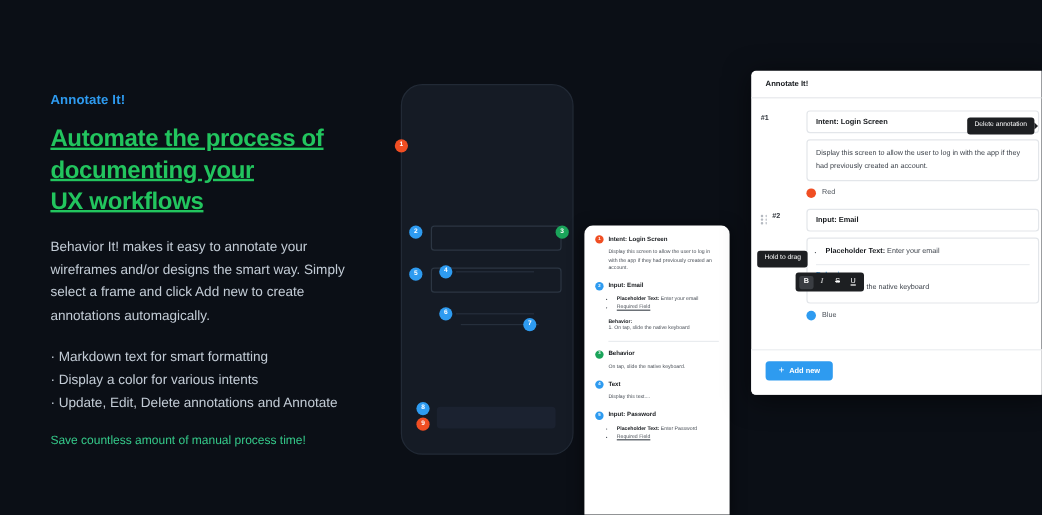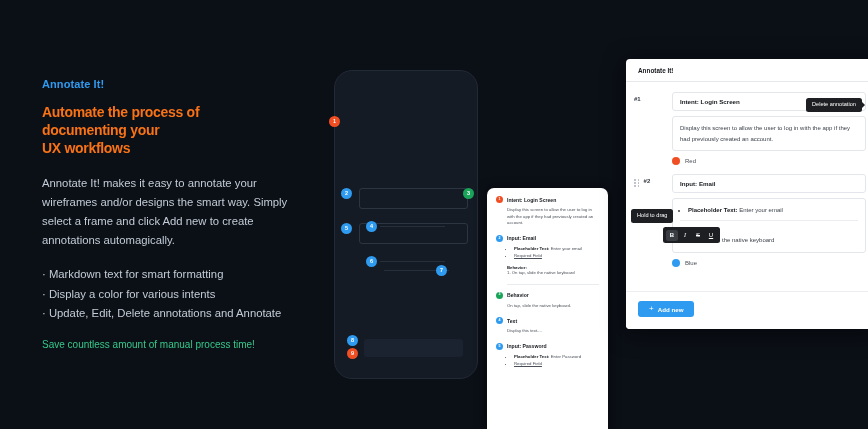--- a/index.html
+++ b/index.html
@@ -7,21 +7,21 @@
     width: 868px; height: 429px;
     background: #0b0f16;
     font-family: "Liberation Sans", sans-serif;
     overflow: hidden;
   }
   .stage { position: relative; width: 868px; height: 429px; background:#0b0f16; }
 
   
   .copy { position:absolute; left:42px; top:78px; width:260px; }
   .eyebrow { color:#2e9bf0; font-size:11px; font-weight:600; letter-spacing:.1px; margin-bottom:13px; }
-  .headline { color:#f97316; font-size:14px; font-weight:700; line-height:1.30; letter-spacing:-.3px; }
+  .headline { color:#22c55e; font-size:20px; font-weight:700; line-height:1.30; letter-spacing:-.3px;text-decoration:underline; }
   .body-copy { color:#c3ccd6; font-size:11.3px; line-height:1.70; margin-top:16px; }
   .feature-list { color:#c3ccd6; font-size:11.3px; line-height:1.70; margin-top:15px; }
   .feature-list .li { display:block; }
   .kicker { color:#35c98a; font-size:10px; font-weight:500; margin-top:16px; }
 
   
   .phone {
     position:absolute; left:334px; top:70px; width:144px; height:309px;
     background:#151b25; border:1px solid #222a36; border-radius:18px;
   }
@@ -153,21 +153,21 @@
 
 <div class="stage">
 
   <div class="copy">
     <div class="eyebrow">Annotate It!</div>
     <div class="headline">
       <div>Automate the process of</div>
       <div>documenting your</div>
       <div>UX workflows</div>
     </div>
-    <div class="body-copy">Annotate It! makes it easy to annotate your wireframes and/or designs the smart way. Simply select a frame and click Add new to create annotations automagically.</div>
+    <div class="body-copy">Behavior It! makes it easy to annotate your wireframes and/or designs the smart way. Simply select a frame and click Add new to create annotations automagically.</div>
     <div class="feature-list">
       <span class="li">· Markdown text for smart formatting</span>
       <span class="li">· Display a color for various intents</span>
       <span class="li">· Update, Edit, Delete annotations and Annotate</span>
     </div>
     <div class="kicker">Save countless amount of manual process time!</div>
   </div>
 
   <div class="phone">
     <div class="ph-field" style="left:24px; top:117px; width:109px; height:21px;"></div>

